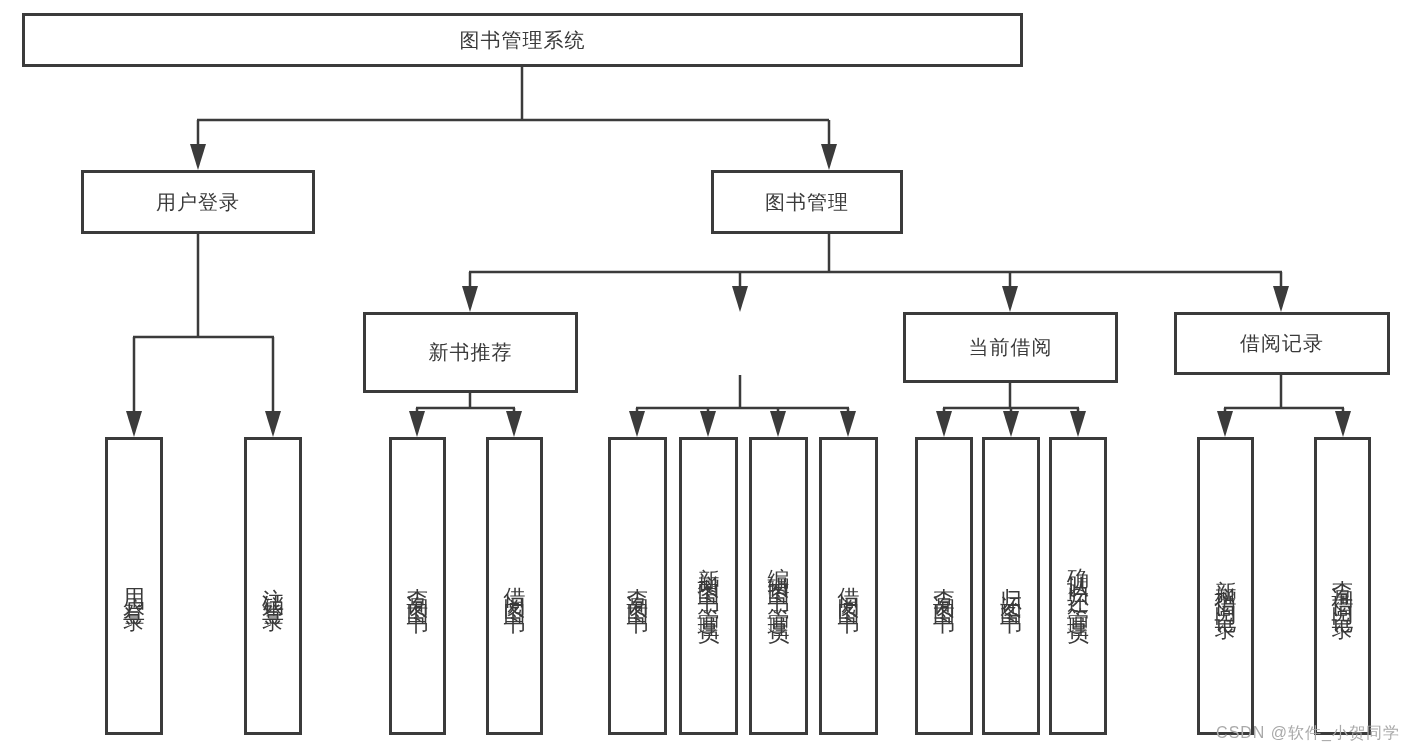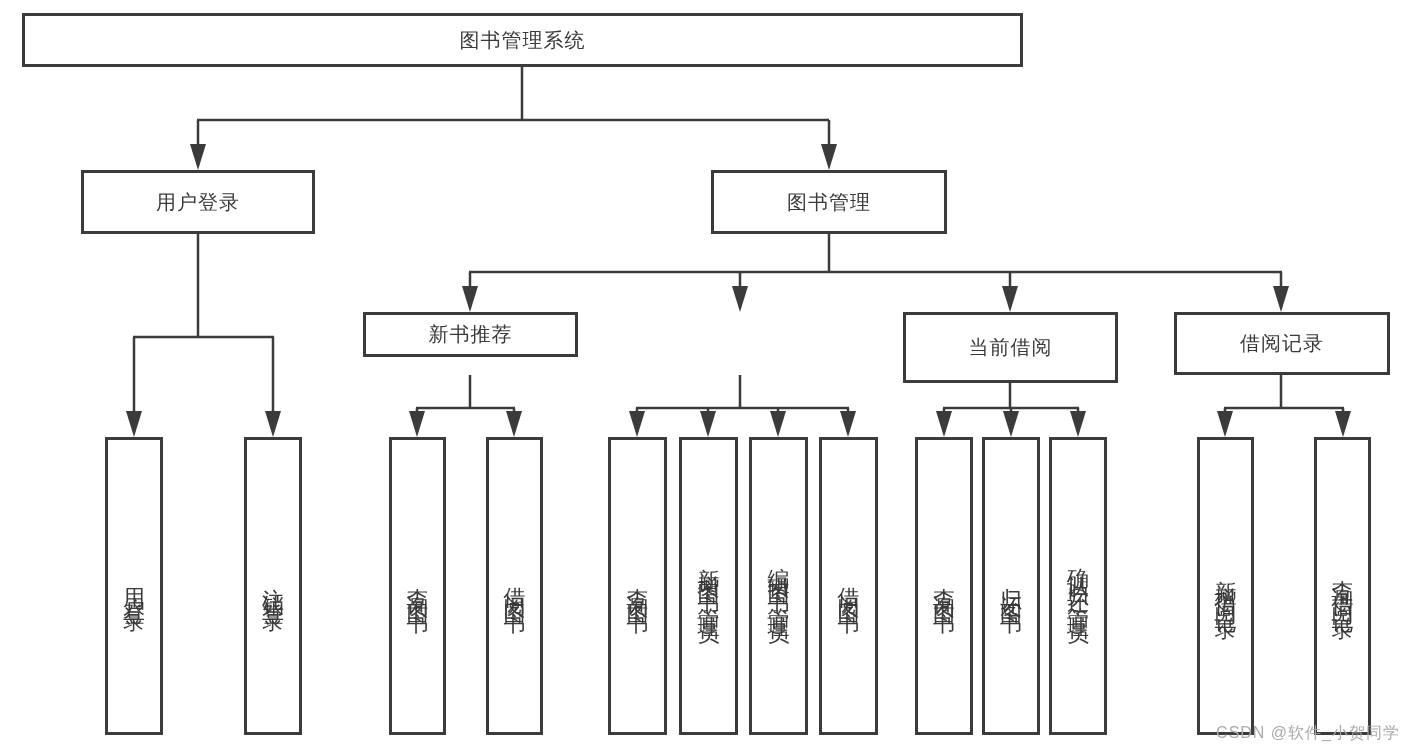--- a/index.html
+++ b/index.html
@@ -114,23 +114,23 @@
     <line x1="1224" y1="408" x2="1344" y2="408"></line>
     <line x1="1225" y1="408" x2="1225" y2="420"></line>
     <polygon points="1217,411 1233,411 1225,437"></polygon>
     <line x1="1343" y1="408" x2="1343" y2="420"></line>
     <polygon points="1335,411 1351,411 1343,437"></polygon>
   </svg>
 
   <div class="box" style="left:22px;top:13px;width:1001px;height:54px">图书管理系统</div>
 
   <div class="box" style="left:81px;top:170px;width:234px;height:64px">用户登录</div>
-  <div class="box" style="left:711px;top:170px;width:236px;height:64px">图书管理</div>
+  <div class="box" style="left:711px;top:170px;width:192px;height:64px">图书管理</div>
 
-  <div class="box" style="left:363px;top:312px;width:215px;height:45px">新书推荐</div>
+  <div class="box" style="left:363px;top:312px;width:215px;height:81px">新书推荐</div>
   <div class="box" style="left:903px;top:312px;width:215px;height:71px">当前借阅</div>
   <div class="box" style="left:1174px;top:312px;width:216px;height:63px">借阅记录</div>
 
   <div class="box leaf" style="left:105px;top:437px;width:58px;height:298px">用户登录</div>
   <div class="box leaf" style="left:244px;top:437px;width:58px;height:298px">注销登录</div>
 
   <div class="box leaf" style="left:389px;top:437px;width:57px;height:298px">查询图书</div>
   <div class="box leaf" style="left:486px;top:437px;width:57px;height:298px">借阅图书</div>
 
   <div class="box leaf" style="left:608px;top:437px;width:59px;height:298px">查询图书</div>

